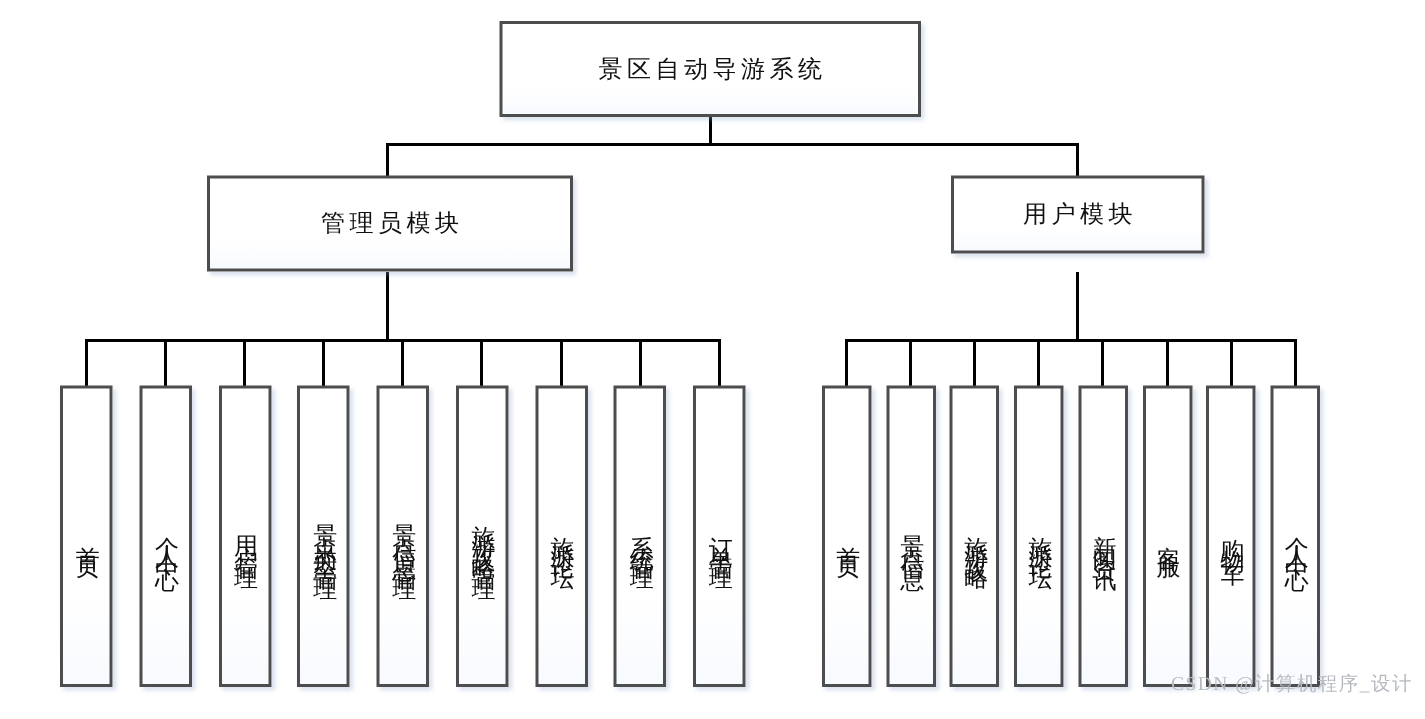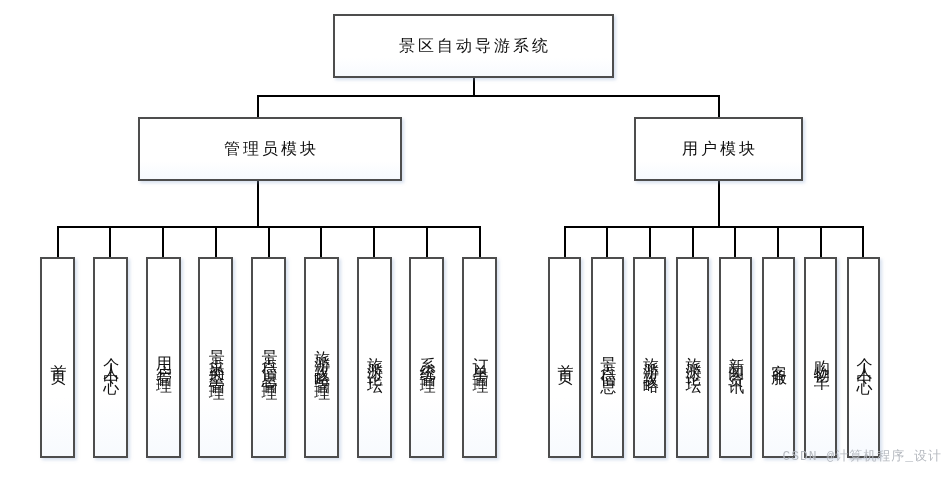--- a/index.html
+++ b/index.html
@@ -7,38 +7,38 @@
     --border:#4d4d4d;
     --connector:#000000;
     --text:#111111;
     --wm:#b6bac0;
   }
   html,body{margin:0;padding:0;background:#fff;}
   .canvas{
     position:relative;
     width:950px;height:479px;
     background:var(--bg);
-    font-family:Liberation Mono, monospace;
+    font-family:Liberation Serif, serif;
     overflow:hidden;
   }
   .connectors{
     position:absolute;left:0;top:0;width:950px;height:479px;z-index:1;
   }
   .box{
     position:absolute;
     background:linear-gradient(180deg,#ffffff 70%,#f7fafe 100%);
     border:2px solid var(--border);
     box-shadow:2px 2px 3px rgba(140,165,205,0.35);
     box-sizing:border-box;
     display:flex;align-items:center;justify-content:center;
     z-index:2;
   }
   .root-box{left:333px;top:14px;width:281px;height:64px;}
-  .module-box-0{left:138px;top:117px;width:264px;height:64px;}
-  .module-box-1{left:634px;top:117px;width:169px;height:64px;}
+  .module-box-0{left:138px;top:117px;width:244px;height:64px;}
+  .module-box-1{left:634px;top:117px;width:169px;height:52px;}
   .hlabel{
     font-size:16px;letter-spacing:3px;text-indent:3px;
     color:var(--text);white-space:nowrap;
   }
   .leaf-row{
     position:absolute;top:257px;height:201px;
     display:flex;justify-content:space-between;
     z-index:2;
   }
   .leaf-row-0{left:40px;width:457px;}

